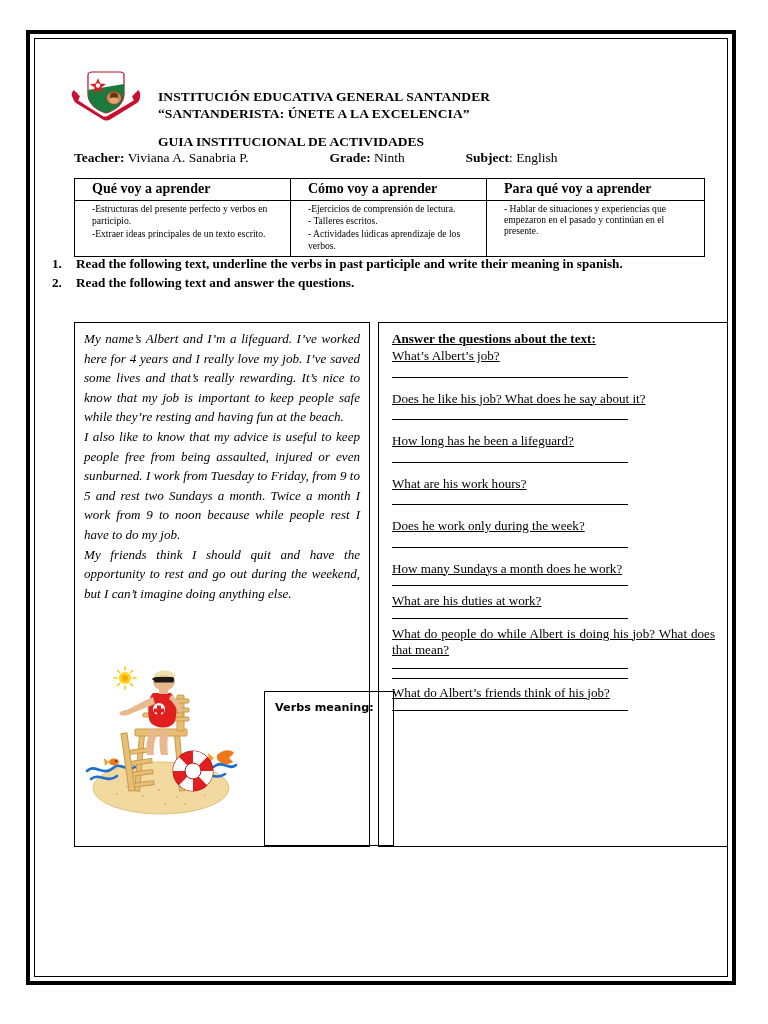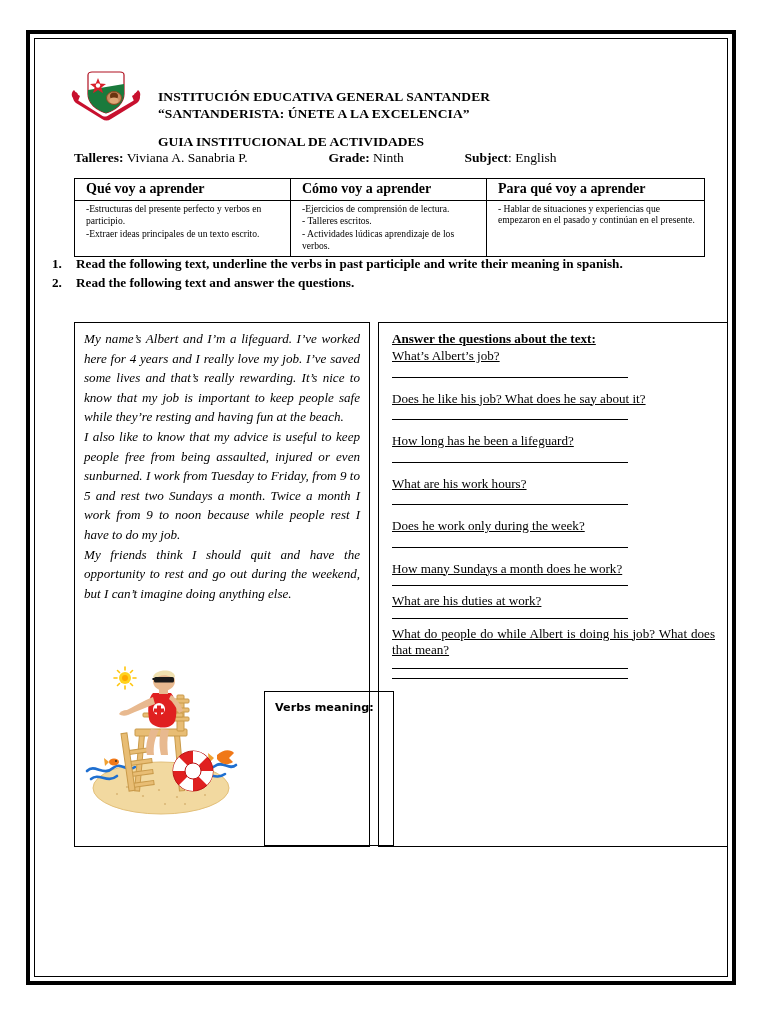--- a/index.html
+++ b/index.html
@@ -94,21 +94,21 @@
     position: absolute;
     left: 36px;
     top: 136px;
     width: 630px;
     border-collapse: collapse;
     table-layout: fixed;
   }
   .obj-table td {
     border: 1px solid #000;
     vertical-align: top;
-    padding: 2px 5px 4px 11px;
+    padding: 2px 5px 4px 17px;
   }
   .obj-head {
     font-weight: bold;
     font-size: 14px;
     padding-top: 2px !important;
     padding-bottom: 3px !important;
   }
   .obj-body {
     font-size: 9.6px;
     line-height: 12.3px;
@@ -253,21 +253,21 @@
     </svg>
 
     <div class="header-titles">
       <div class="title-line">INSTITUCIÓN EDUCATIVA GENERAL SANTANDER</div>
       <div class="title-line">“SANTANDERISTA: ÚNETE A LA EXCELENCIA”</div>
       <div class="subtitle-line">GUIA INSTITUCIONAL DE ACTIVIDADES</div>
     </div>
   </div>
 
   <div class="meta-row">
-    <span class="meta-item"><span class="meta-label">Talleres:</span><span> </span><span>Viviana A. Sanabria P.</span></span>
+    <span class="meta-item"><span class="meta-label">Teacher:</span><span> </span><span>Viviana A. Sanabria P.</span></span>
     <span class="meta-gap-1"></span>
     <span class="meta-item"><span class="meta-label">Grade:</span><span> </span><span>Ninth</span></span>
     <span class="meta-gap-2"></span>
     <span class="meta-item"><span class="meta-label">Subject</span><span>: English</span></span>
   </div>
 
   <table class="obj-table">
     <colgroup>
       <col style="width:216px">
       <col style="width:196px">
@@ -462,17 +462,21 @@
         <div class="q-text">What are his duties at work?</div>
         <div class="answer-line compact"></div>
       </div>
 
       <div class="q-block">
         <div class="q-text">What do people do while Albert is doing his job? What does that mean?</div>
         <div class="answer-line tight-top tight-bot"></div>
         <div class="answer-line tight-top tight-bot"></div>
       </div>
 
+      <div class="q-block">
+        <div class="q-text">What do Albert’s friends think of his job?</div>
+        <div class="answer-line tight-top"></div>
+      </div>
 
     </div>
   </div>
 
 </div>
 
 </body></html>

